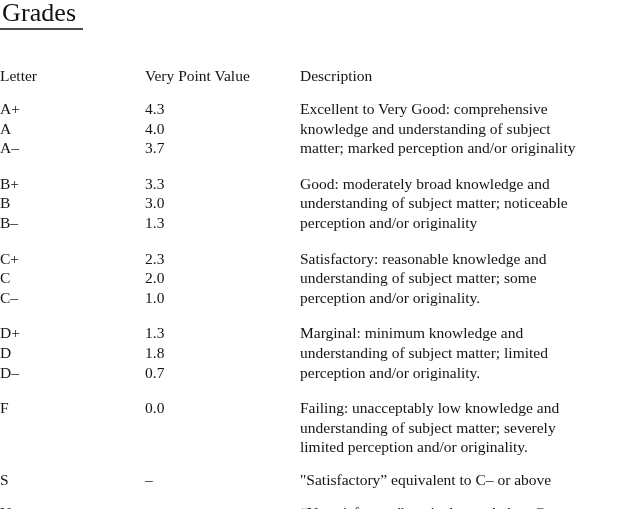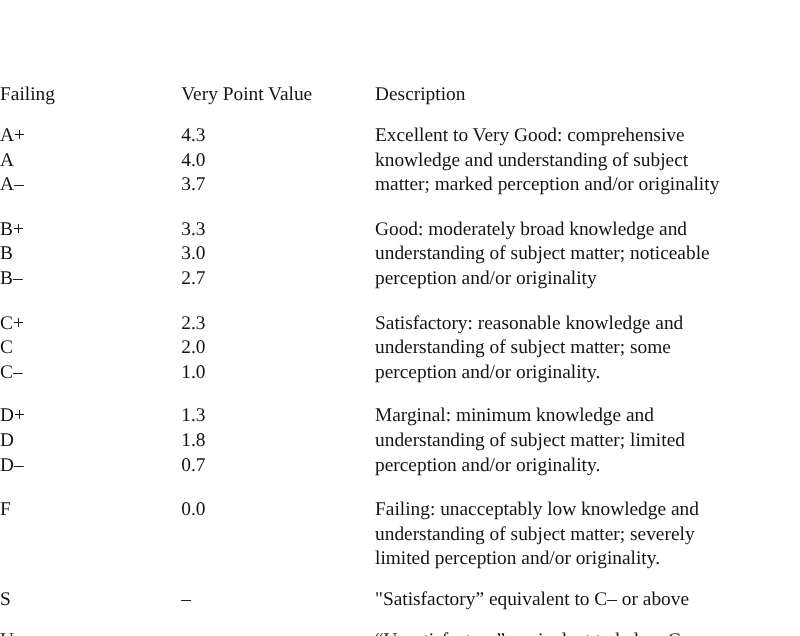--- a/index.html
+++ b/index.html
@@ -109,31 +109,35 @@
   
   tr.group > td { padding-top: 16px; }
   tr.group-first > td { padding-top: 14px; }
   tr.group-tight > td { padding-top: 13px; }
 </style>
 </head>
 <body>
 
 <div class="page">
 
+  <div class="title-wrap">
+    <h1 class="page-title">Grades</h1>
+    <div class="title-rule"></div>
+  </div>
 
 
   <table class="grade-table">
     <colgroup>
       <col class="c-letter">
       <col class="c-gpv">
       <col class="c-desc">
     </colgroup>
     <thead>
       <tr>
-        <th class="th-letter">Failing</th>
+        <th class="th-letter">Letter</th>
         <th class="th-gpv">Very Point Value</th>
         <th class="th-desc">Description</th>
       </tr>
     </thead>
     <tbody>
 
       <tr class="group group-first">
         <td class="cell-letter">A+
 A
 A–</td>
@@ -144,21 +148,21 @@
 knowledge and understanding of subject
 matter; marked perception and/or originality</td>
       </tr>
 
       <tr class="group">
         <td class="cell-letter">B+
 B
 B–</td>
         <td class="cell-gpv">3.3
 3.0
-2.7</td>
+1.3</td>
         <td class="cell-desc">Good: moderately broad knowledge and
 understanding of subject matter; noticeable
 perception and/or originality</td>
       </tr>
 
       <tr class="group">
         <td class="cell-letter">C+
 C
 C–</td>
         <td class="cell-gpv">2.3

